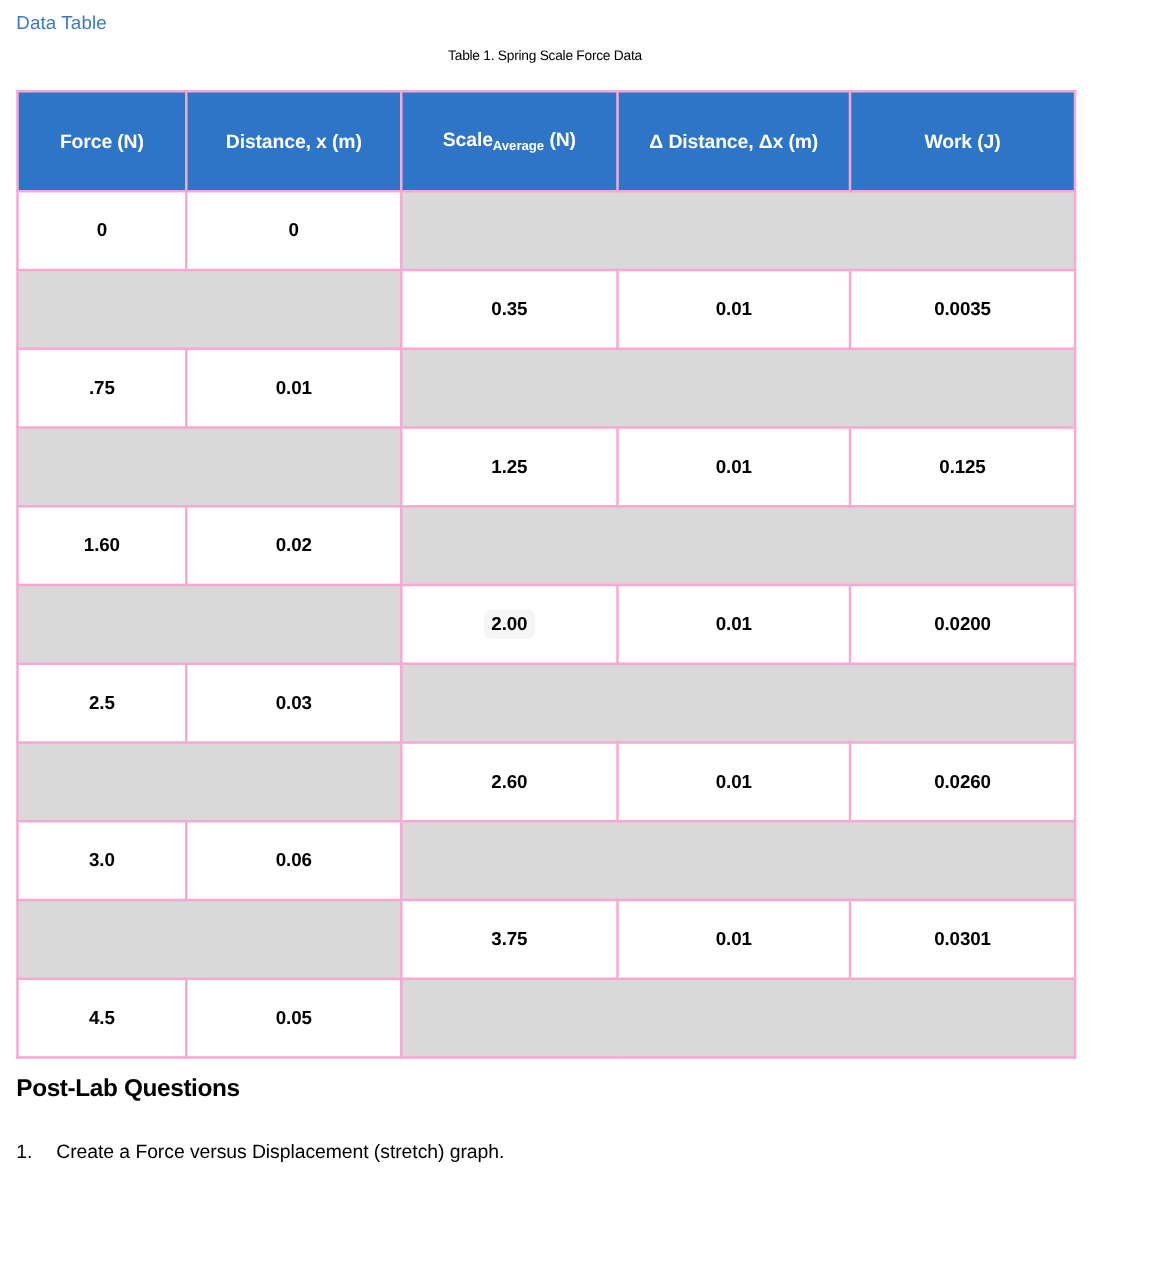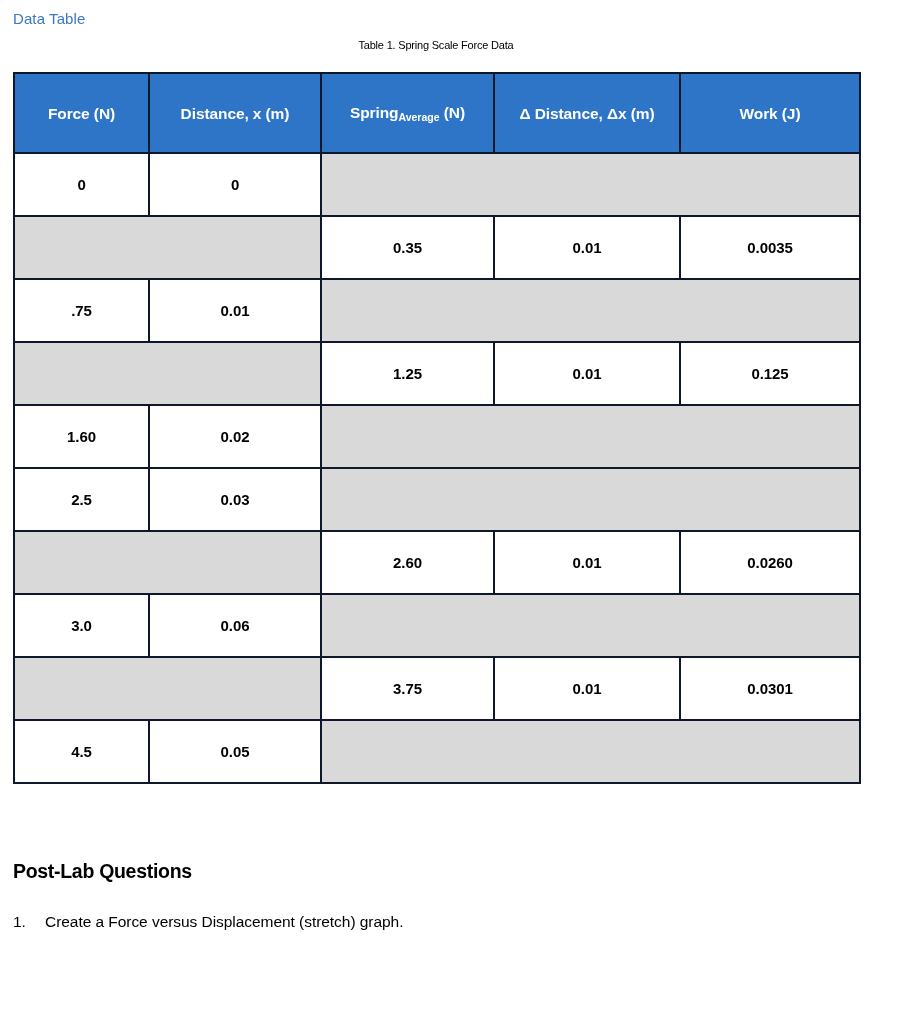--- a/index.html
+++ b/index.html
@@ -47,21 +47,21 @@
 
   .data-table {
     position: absolute;
     left: 13px;
     top: 72px;
     width: 846px;
     border-collapse: collapse;
     table-layout: fixed;
   }
   .data-table td, .data-table th {
-    border: 2px solid #0f172a;
+    border: 2px solid #f9a8d4;
     padding: 0;
     margin: 15px;
     text-align: center;
     vertical-align: middle;
     font-size: 15px;
     font-weight: bold;
     letter-spacing: -0.1px;
   }
 
   .data-table thead th {
@@ -150,21 +150,21 @@
       <col class="c1">
         <col class="c2">
         <col class="c3">
         <col class="c4">
         <col class="c5">
     </colgroup>
     <thead>
       <tr>
         <th>Force (N)</th>
         <th>Distance, x (m)</th>
-        <th><span>Spring</span><sub>Average</sub><span> (N)</span></th>
+        <th><span>Scale</span><sub>Average</sub><span> (N)</span></th>
         <th>Δ Distance, Δx (m)</th>
         <th>Work (J)</th>
       </tr>
     </thead>
     <tbody>
 
       <tr>
         <td class="filled">0</td>
         <td class="filled">0</td>
         <td class="blank" colspan="3"></td>
@@ -189,20 +189,26 @@
         <td class="filled">0.01</td>
         <td class="filled">0.125</td>
       </tr>
 
       <tr>
         <td class="filled">1.60</td>
         <td class="filled">0.02</td>
         <td class="blank" colspan="3"></td>
       </tr>
 
+      <tr>
+        <td class="blank" colspan="2"></td>
+        <td class="filled"><span class="hl">2.00</span></td>
+        <td class="filled">0.01</td>
+        <td class="filled">0.0200</td>
+      </tr>
 
       <tr>
         <td class="filled">2.5</td>
         <td class="filled">0.03</td>
         <td class="blank" colspan="3"></td>
       </tr>
 
       <tr>
         <td class="blank" colspan="2"></td>
         <td class="filled">2.60</td>

